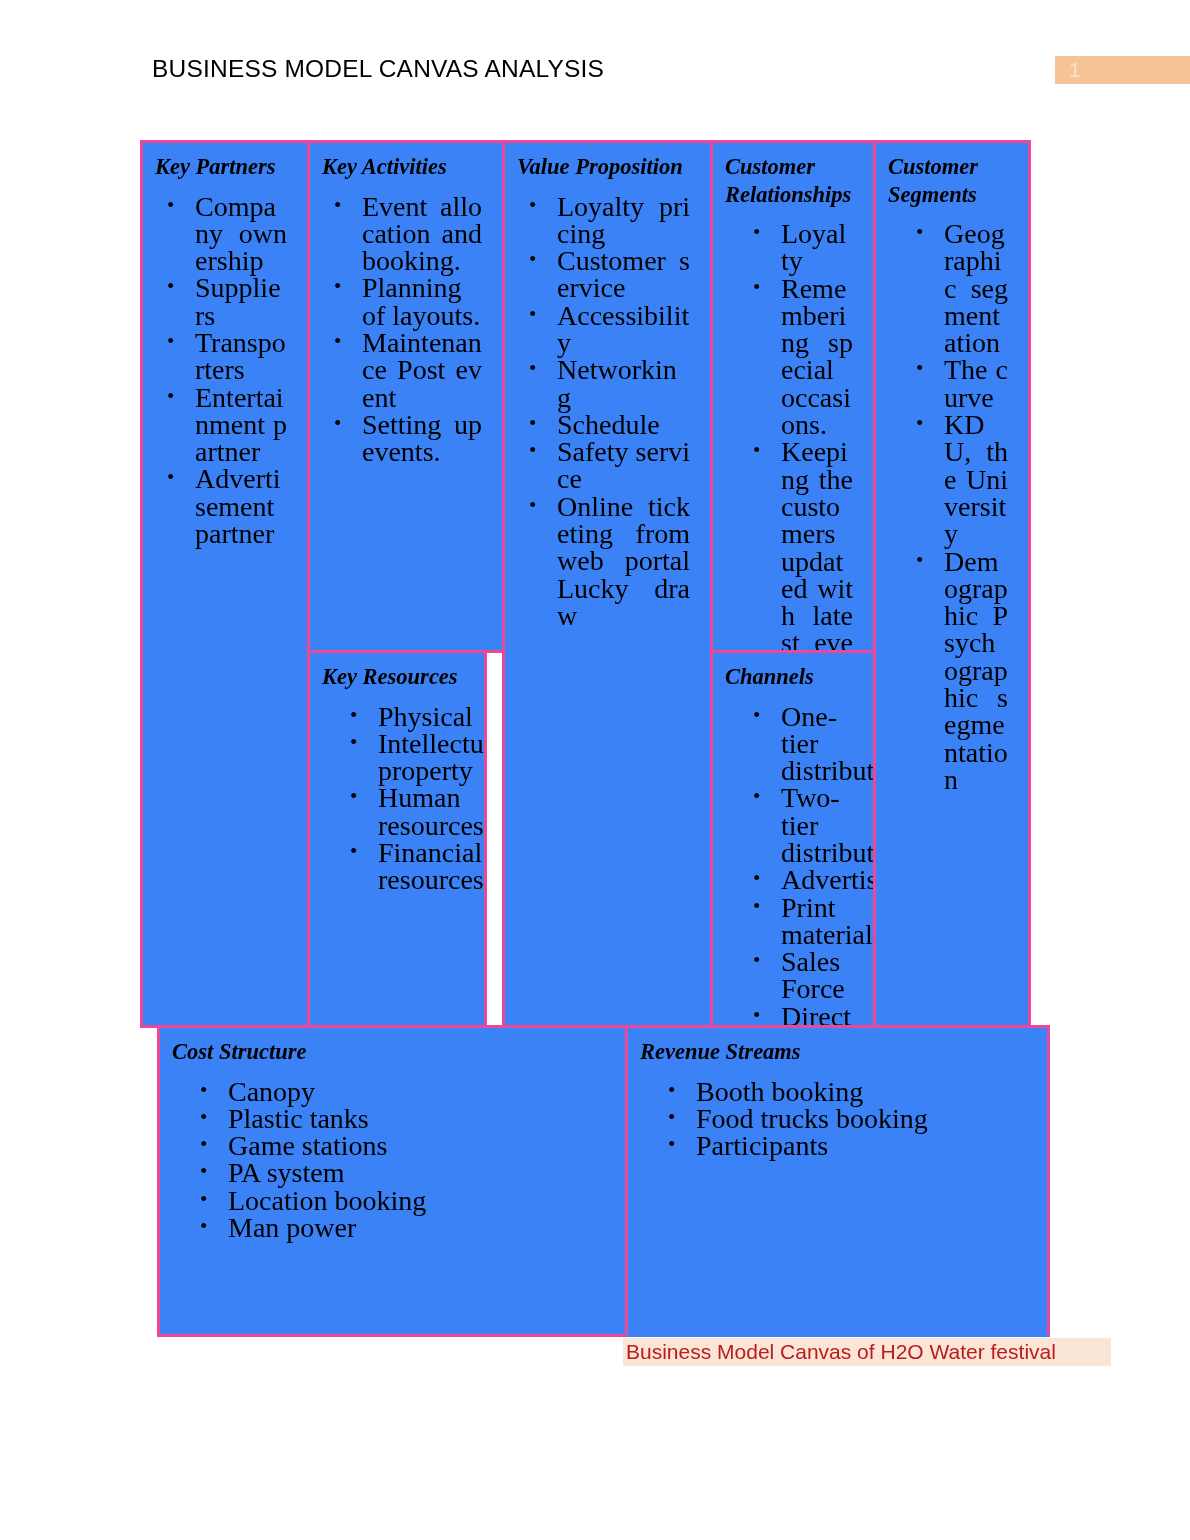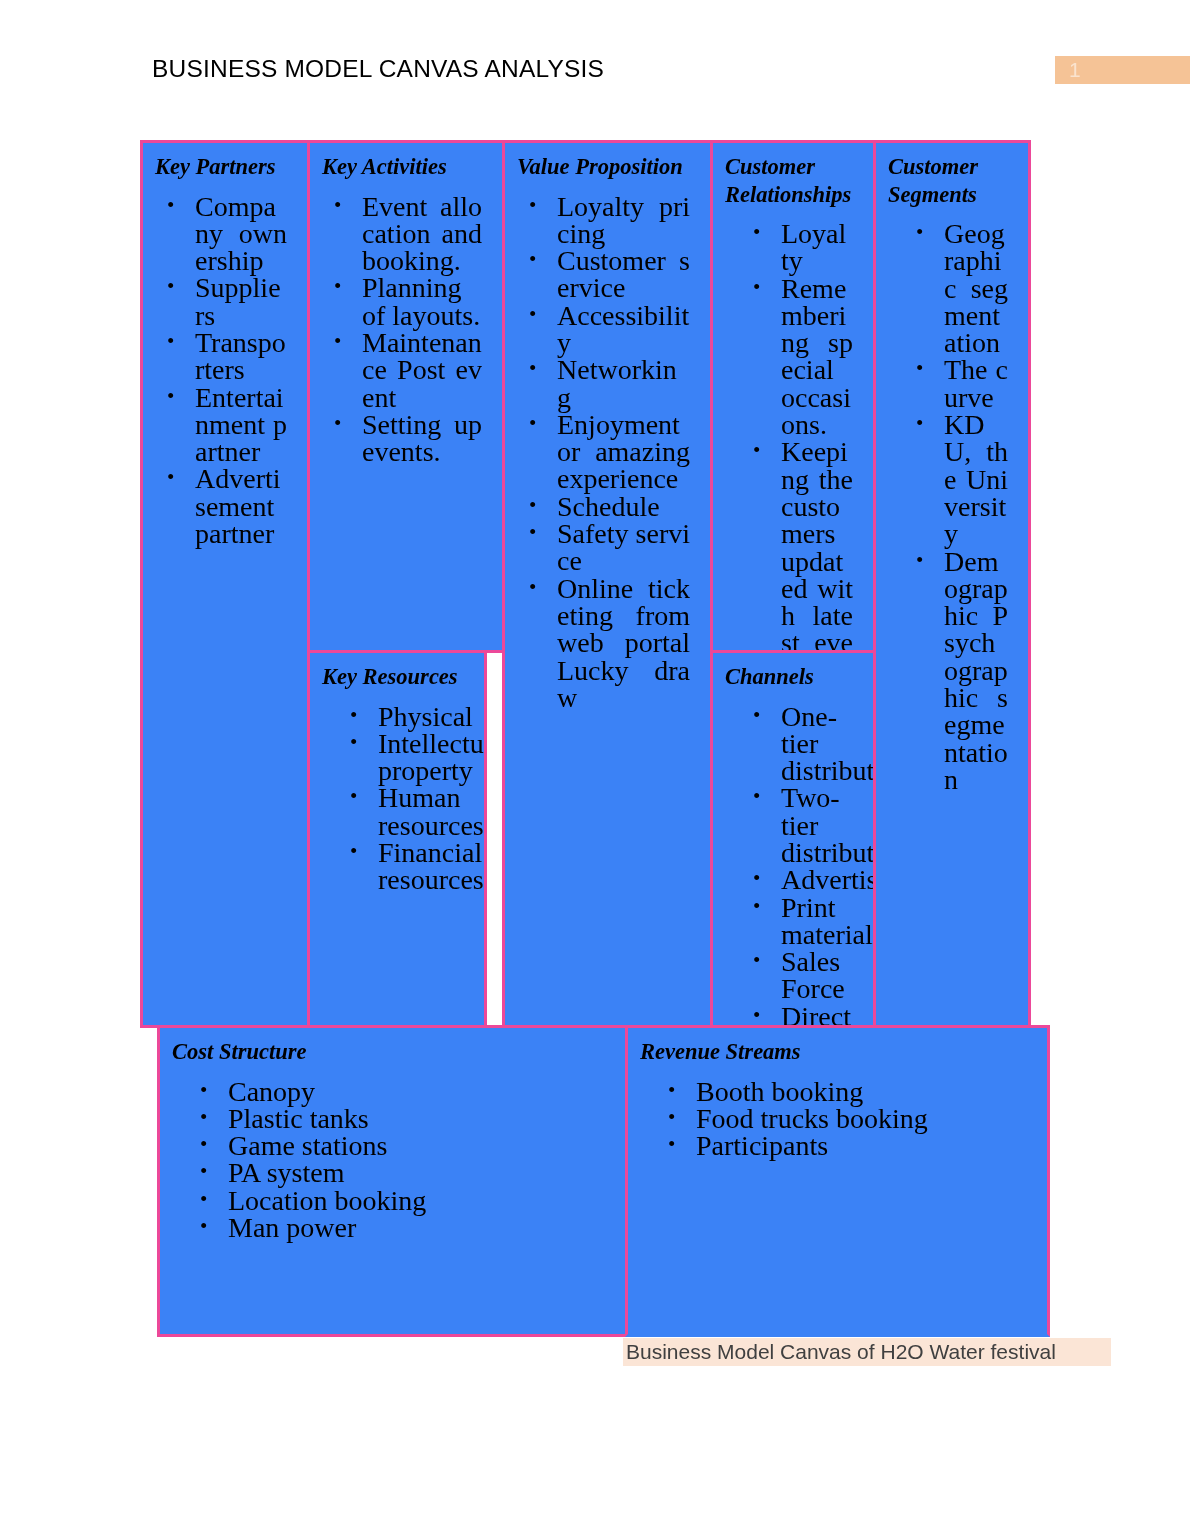--- a/index.html
+++ b/index.html
@@ -130,21 +130,21 @@
   .caption {
     position: absolute;
     left: 623px;
     top: 1338px;
     width: 488px;
     height: 28px;
     background: #FBE5D6;
     font-family: "Liberation Sans", sans-serif;
     font-size: 21px;
     line-height: 28px;
-    color: #404040;
+    color: #b91c1c;
     white-space: nowrap;
     padding-left: 3px;
     box-sizing: border-box;
   }
 </style>
 </head>
 <body>
 
 <div class="doc-header">
   <div class="header-title">BUSINESS MODEL CANVAS ANALYSIS</div>
@@ -186,21 +186,20 @@
       </ul>
   </div>
 
   <div class="cell" id="cell-value-prop">
     <div class="cell-title">Value Proposition</div>
     <ul class="bl">
         <li><span>Loyalty pricing</span></li>
         <li><span>Customer service</span></li>
         <li><span>Accessibility</span></li>
         <li><span>Networking</span></li>
-        <li><span>Enjoyment or amazing experience</span></li>
         <li><span>Schedule</span></li>
         <li><span>Safety service</span></li>
         <li><span>Online ticketing from web portal Lucky draw</span></li>
       </ul>
   </div>
 
   <div class="cell" id="cell-cust-rel">
     <div class="cell-title">Customer Relationships</div>
     <ul class="bl indent">
         <li><span>Loyalty</span></li>

